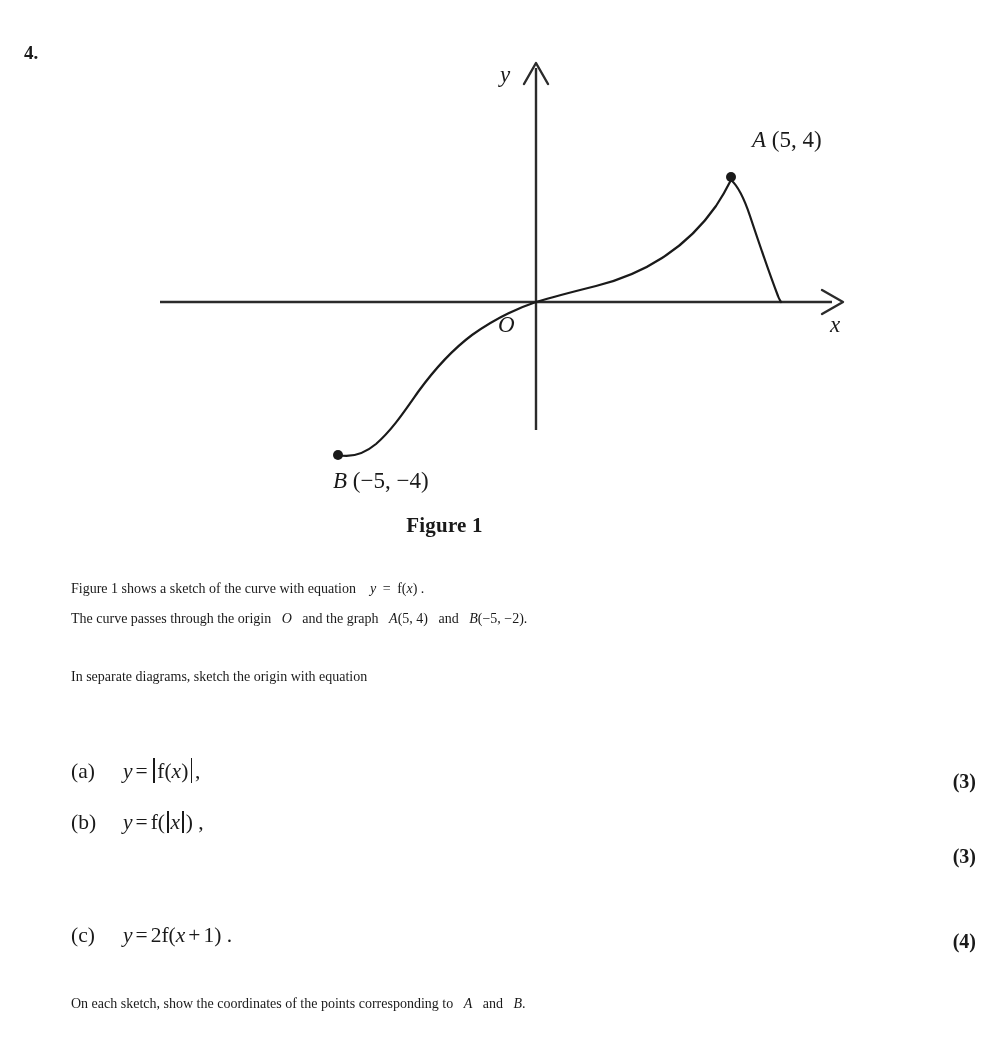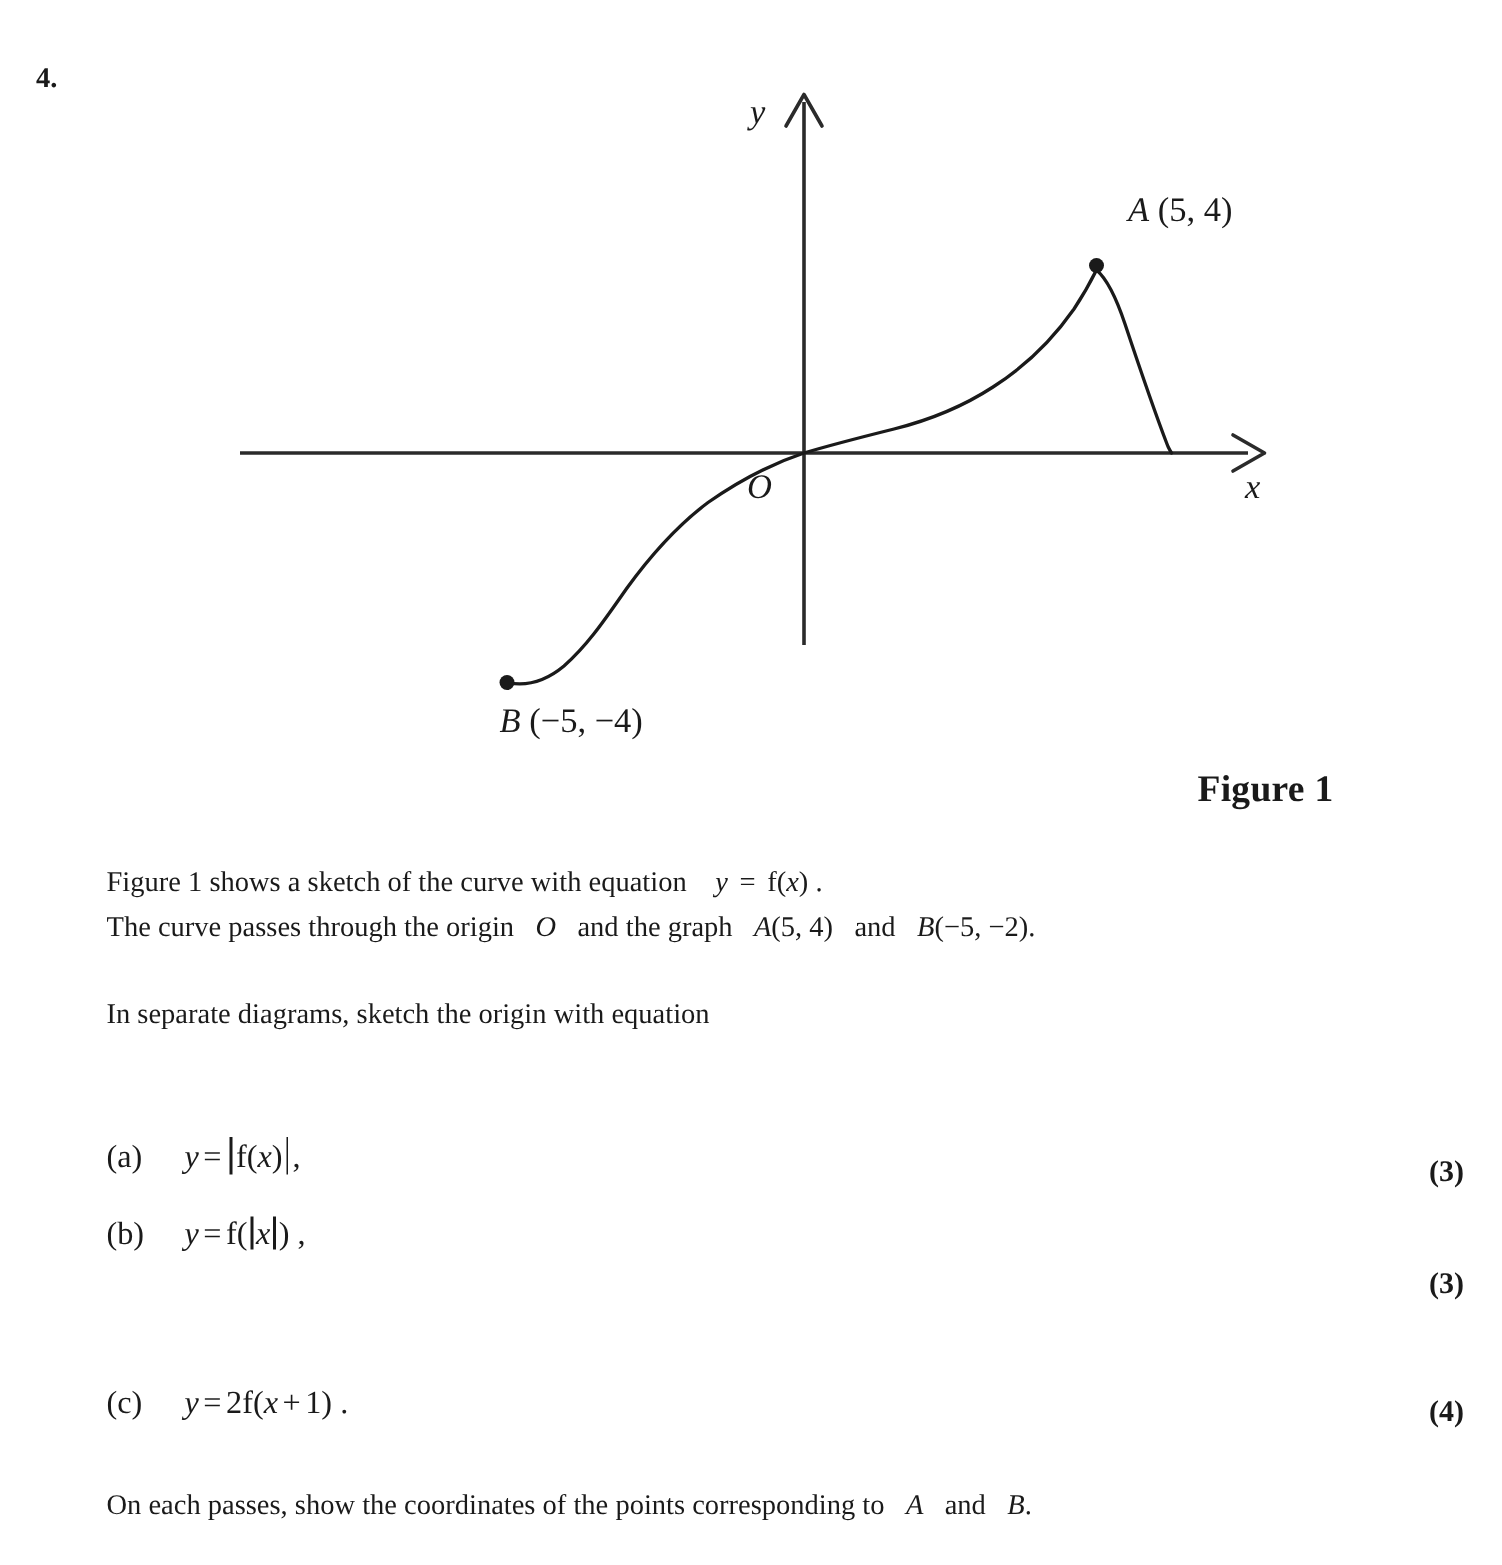--- a/index.html
+++ b/index.html
@@ -43,28 +43,28 @@
   .graph-label-roman {
     font-family: "Liberation Serif", "DejaVu Serif", serif;
     font-size: 23px;
     fill: #1a1a1a;
   }
 
   #figure-caption {
     left: 0;
     top: 513px;
     width: 889px;
-    text-align: right;
+    text-align: center;
     font-weight: bold;
-    font-size: 25px;
+    font-size: 21px;
     letter-spacing: 0.2px;
   }
 
   .body-text {
-    font-size: 19px;
+    font-size: 14px;
     line-height: 30px;
     white-space: nowrap;
   }
 
   #intro-line-1 { left: 71px; top: 574px; }
   #intro-line-2 { left: 71px; top: 604px; }
   #instruction  { left: 71px; top: 662px; }
 
   .part-row {
     left: 71px;
@@ -203,20 +203,20 @@
 </div>
 <div class="abs marks" id="marks-b">(3)</div>
 
 <div class="abs part-row" id="part-c">
   <span class="part-tag">(c)</span><span class="part-eq"><span class="math-italic">y</span><span class="op">=</span><span>2f(</span><span class="math-italic">x</span><span class="op">+</span><span>1)</span>
         <span>.</span></span>
 </div>
 <div class="abs marks" id="marks-c">(4)</div>
 
 <div class="abs body-text" id="closing">
-  <span>On each passes, show the coordinates of the points corresponding to</span>
+  <span>On each sketch, show the coordinates of the points corresponding to</span>
   <span>&nbsp;</span>
   <span class="math-italic">A</span>
   <span>&nbsp;</span>
   <span>and</span>
   <span>&nbsp;</span>
   <span class="math-italic">B</span><span>.</span>
 </div>
 
 </body></html>

